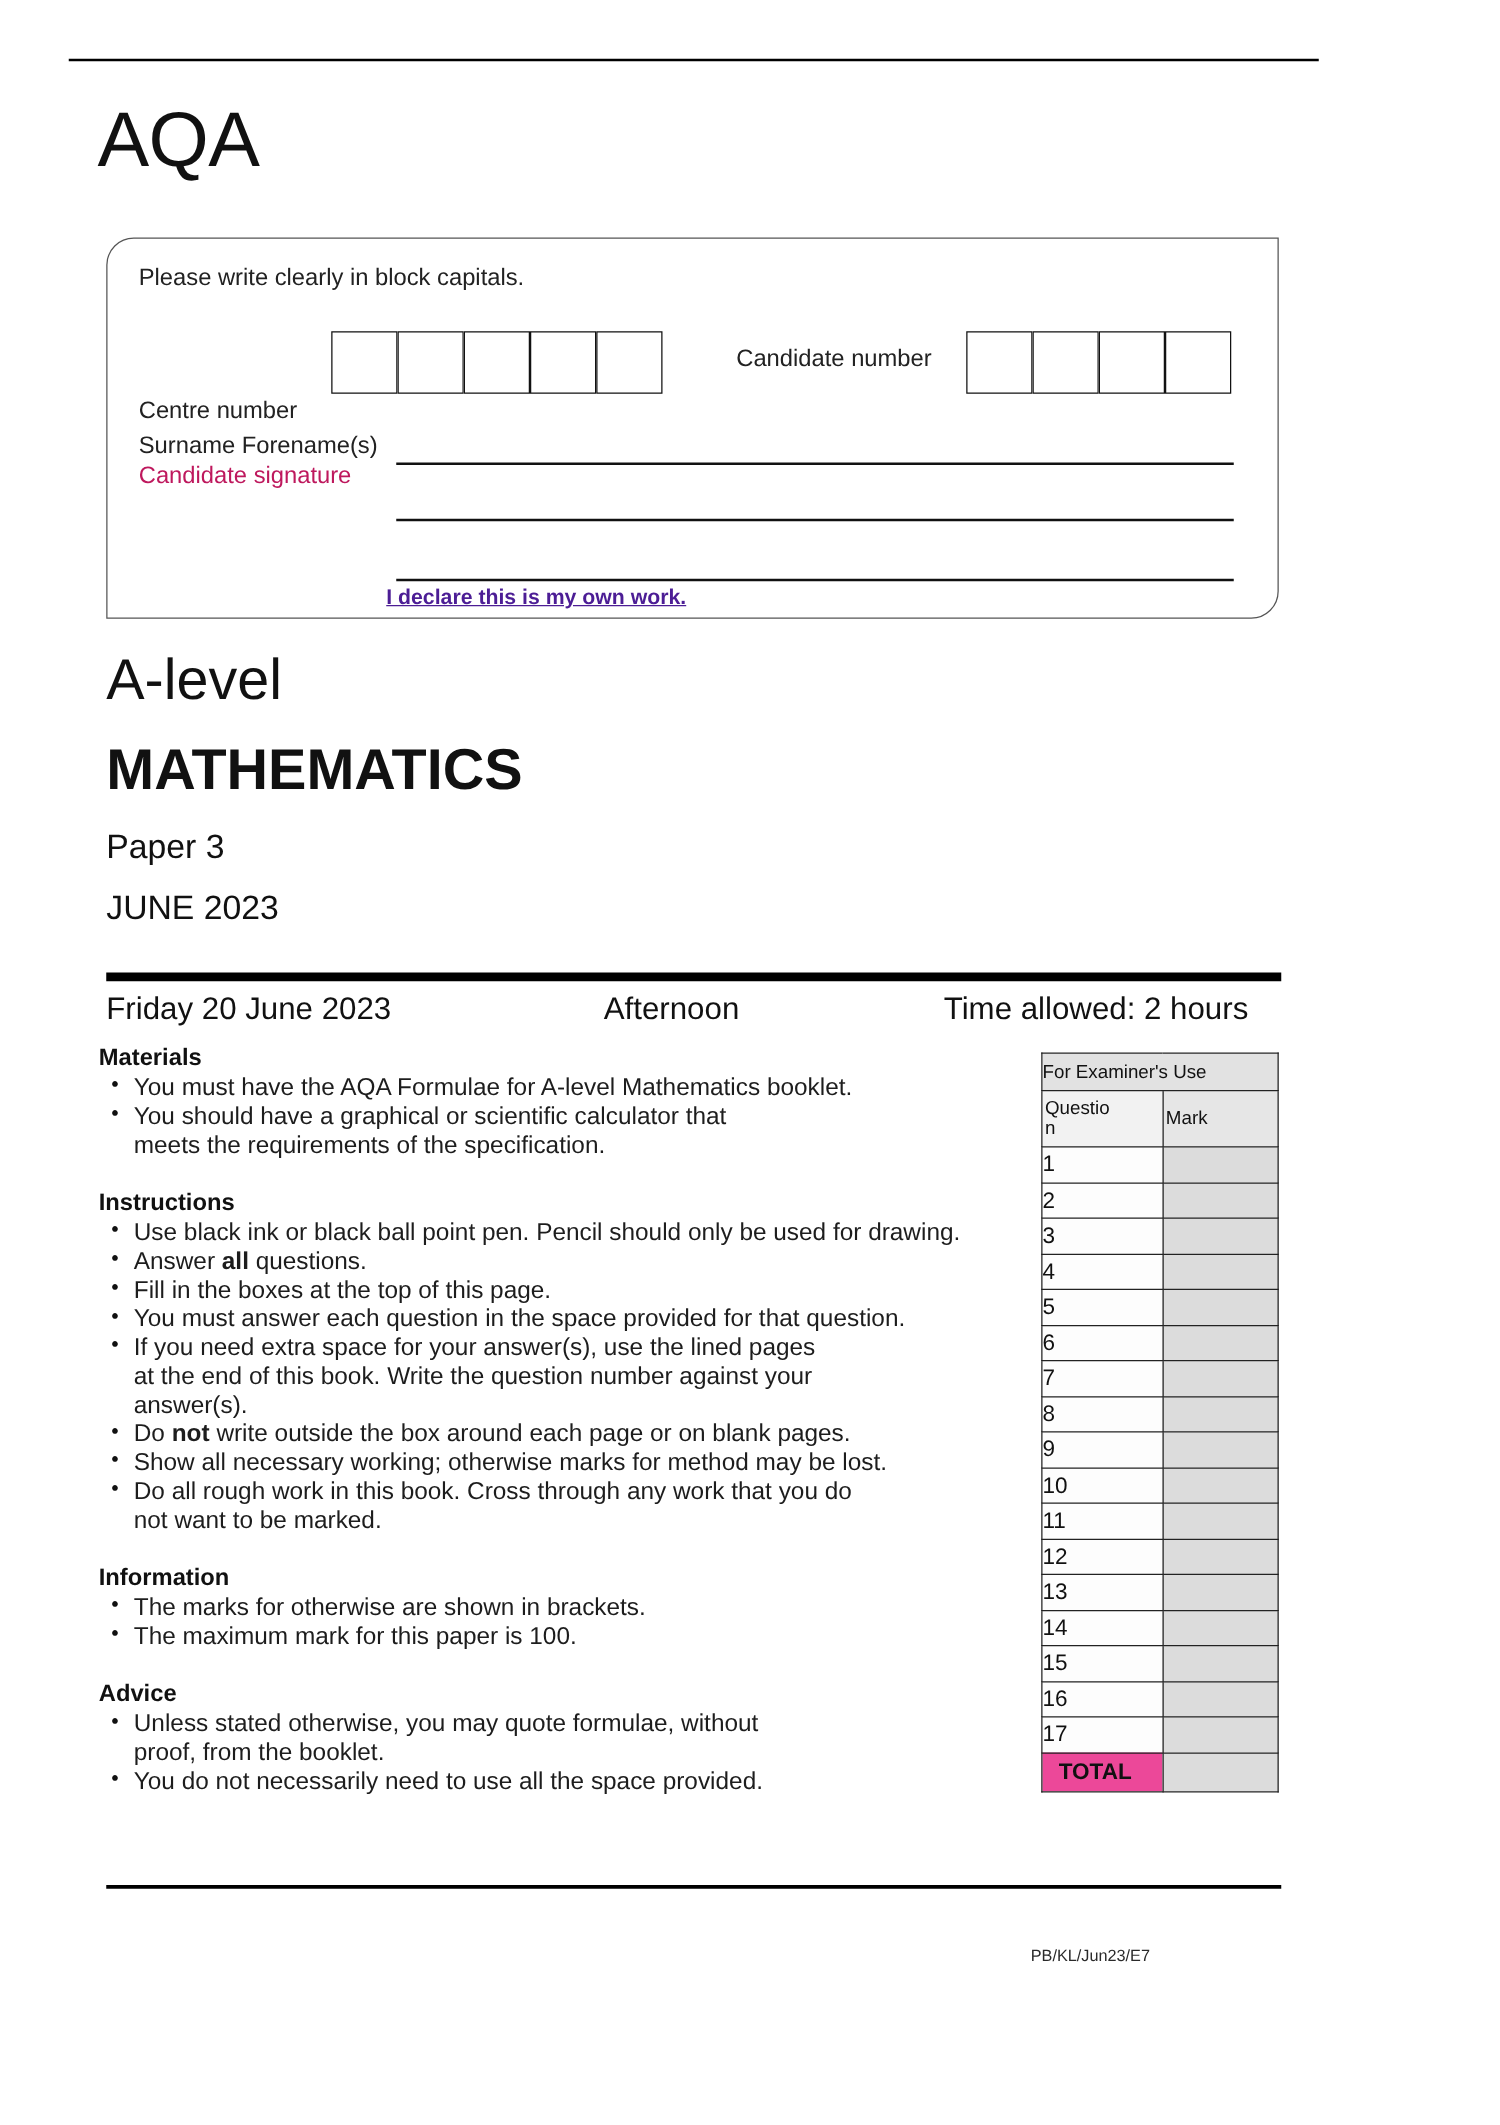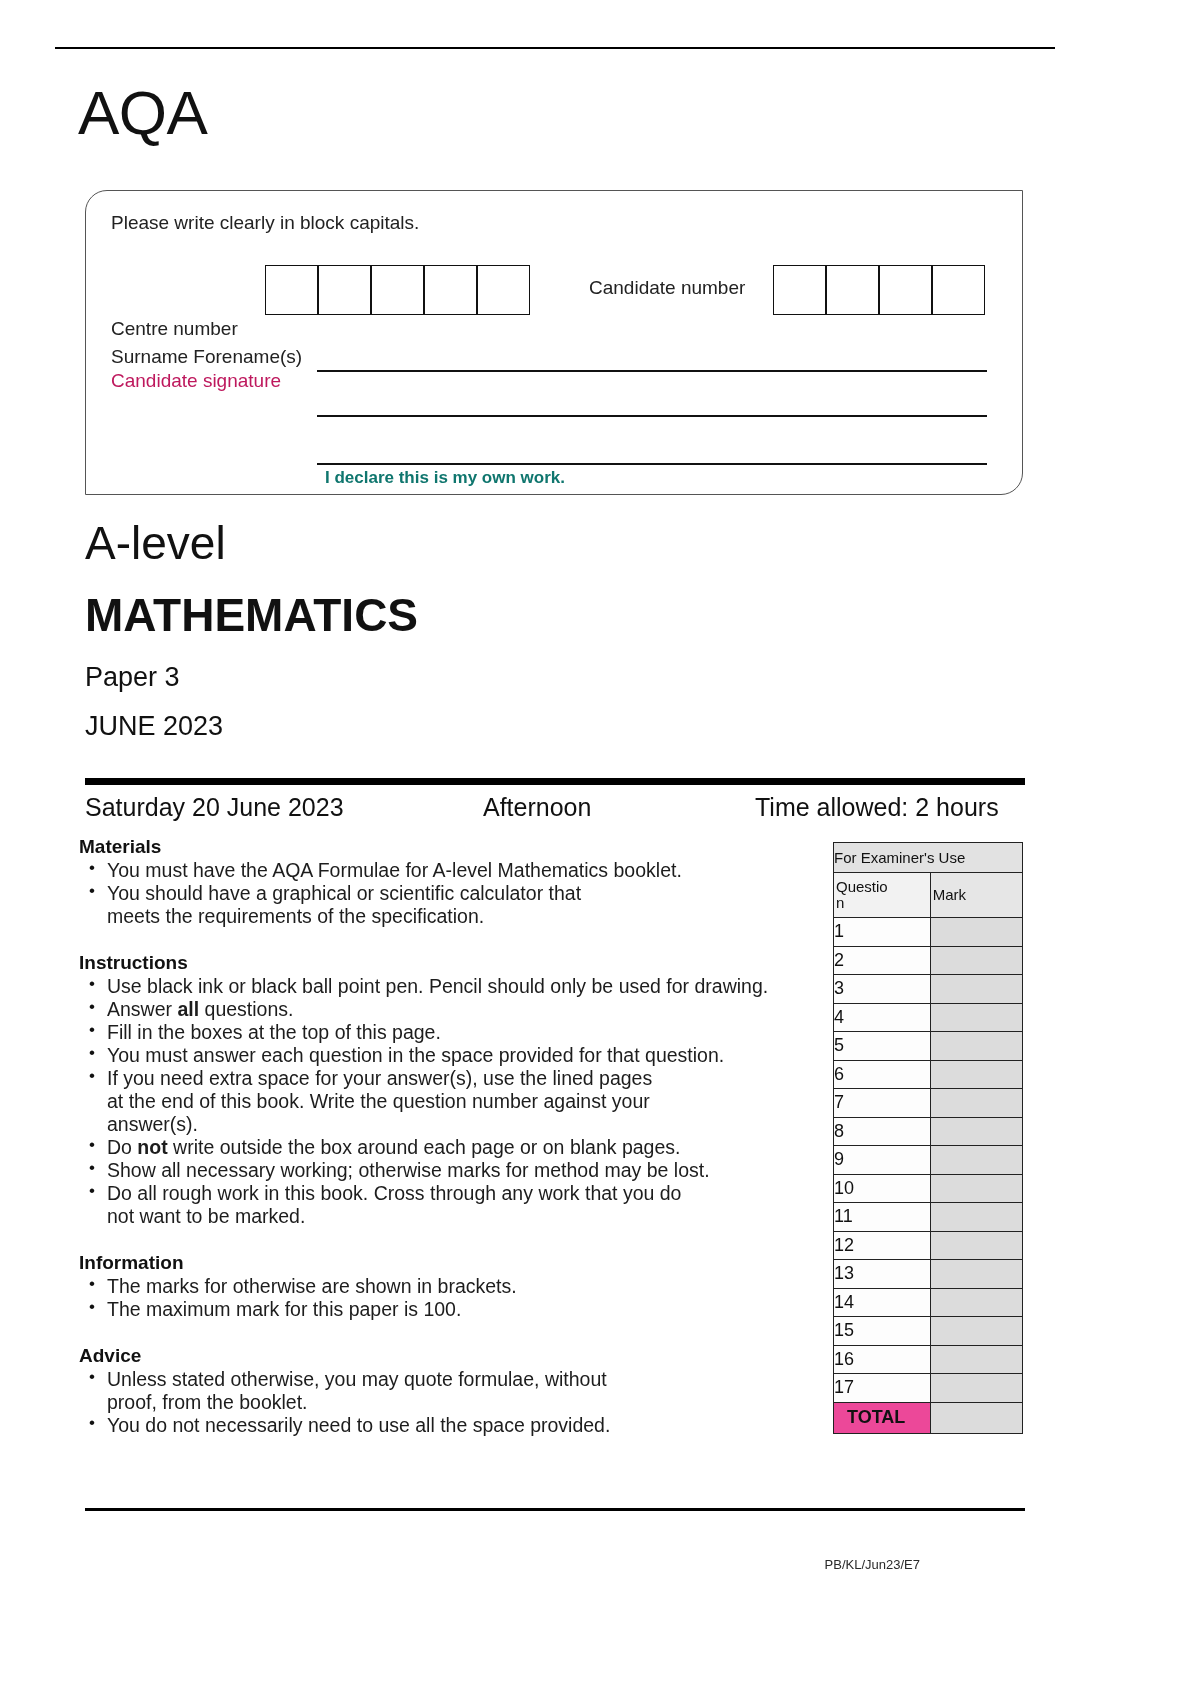--- a/index.html
+++ b/index.html
@@ -112,24 +112,25 @@
   .wline {
     position: absolute;
     height: 1.6px;
     background: #111;
   }
   #line-surname   { left: 317px; top: 370px; width: 670px; }
   #line-sig-1     { left: 317px; top: 415px; width: 670px; }
   #line-sig-2     { left: 317px; top: 463px; width: 670px; }
   .declare {
     position: absolute;
-    left: 325px; top: 468px;
+    left: 309px; top: 468px;
     font-size: 17px;
     font-weight: 600;
-    color: #0f766e;
+    color: #4c1d95;
+    text-decoration: underline;
   }
 
   
   .t-alevel {
     position: absolute;
     left: 85px; top: 520px;
     font-size: 46px;
     font-weight: 400;
     line-height: 1;
     color: #111;
@@ -316,21 +317,21 @@
 
   <div class="declare">I declare this is my own work.</div>
 
   <div class="t-alevel">A-level</div>
   <div class="t-subject">MATHEMATICS</div>
   <div class="t-paper">Paper 3</div>
   <div class="t-session">JUNE 2023</div>
 
   <div class="thickbar"></div>
   <div class="daterow">
-    <span class="d-date">Saturday 20 June 2023</span>
+    <span class="d-date">Friday 20 June 2023</span>
     <span class="d-session">Afternoon</span>
     <span class="d-time">Time allowed: 2 hours</span>
   </div>
 
   <div class="col-left">
 
     <div class="sec-head">Materials</div>
     <ul class="bullets">
       <li>You must have the AQA Formulae for A-level Mathematics booklet.</li>
       <li>You should have a graphical or scientific calculator that

